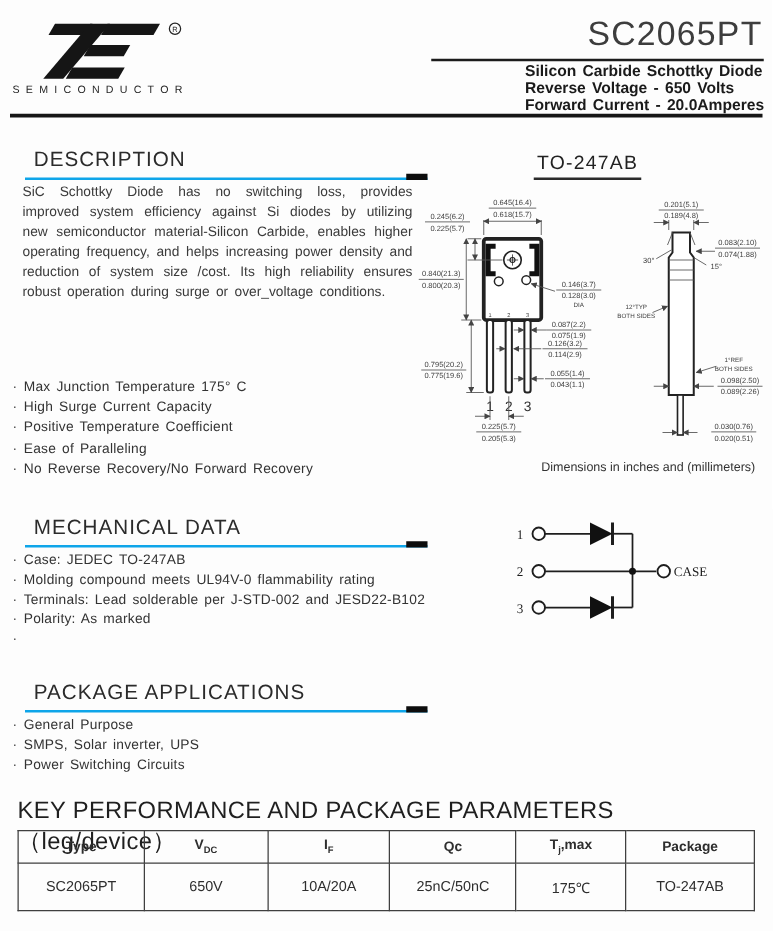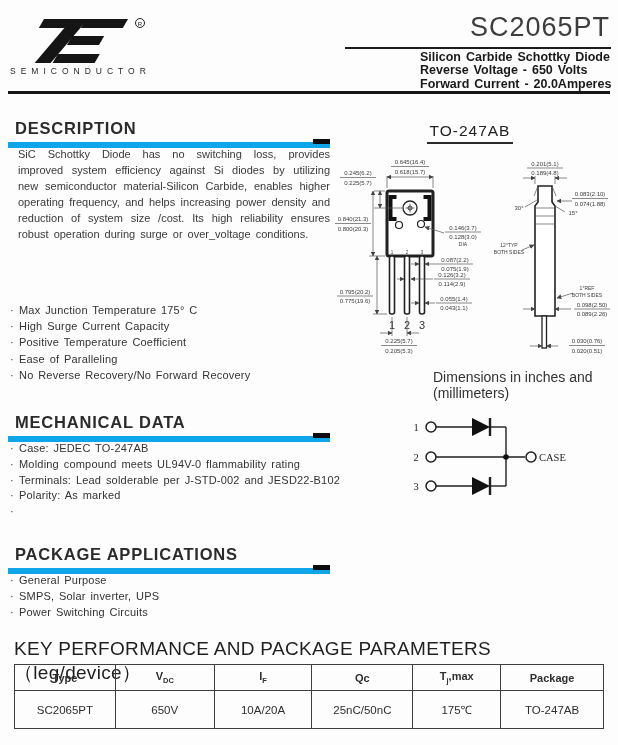--- a/index.html
+++ b/index.html
@@ -12,37 +12,37 @@
   
   .brand-word { left:10px; top:66px; font-size:8.5px; letter-spacing:5px; color:#262626; }
   .part-number { left:345px; top:12px; width:265px; text-align:right;
                  font-size:27px; letter-spacing:1px; color:#3d3d3d; }
   .rule-part { left:345px; top:47px; width:266px; height:2px; background:#1c1c1c; }
   .subtitle { left:420px; top:51px; width:195px; font-size:12.5px; line-height:13.4px;
               color:#1a1a1a; word-spacing:1.5px;font-weight:bold; }
   .rule-main { left:8px; top:91px; width:602px; height:3px; background:#161616; }
 
   
-  .sec-head { left:8px; width:322px; border-bottom:6px solid #0ea5e9;
+  .sec-head { left:20px; width:322px; border-bottom:2px solid #0ea5e9;
               font-size:16.5px; letter-spacing:0.8px; color:#2b2b2b;
-              padding:0 0 4px 7px; box-sizing:border-box;font-weight:bold; }
+              padding:0 0 4px 7px; box-sizing:border-box; }
   .cap { position:absolute; right:0; bottom:-2px; width:17px; height:5px; background:#0d0d0d; }
 
   .desc-body { left:18px; top:147px; width:312px; font-size:11px; line-height:15.9px;
                color:#3a3a3a; text-align:justify; word-spacing:2px; }
 
   .bullets { left:10px; font-size:11px; color:#333; }
   .bullets .li { display:flex; line-height:16.2px; letter-spacing:0.2px; word-spacing:1.5px; }
   .bullets .b { width:9px; flex:none; color:#444; }
 
   
   .pkg-title-wrap { left:395px; top:122px; width:150px; text-align:center; }
   .pkg-title { display:inline-block; font-size:15.5px; letter-spacing:1px; color:#222;
                border-bottom:2px solid #2b2b2b; padding:0 3px 2px 3px; }
-  .pkg-caption { left:397px; top:369px; font-size:14px; color:#333;padding-left:36px; }
+  .pkg-caption { left:397px; top:369px; font-size:10px; color:#333;padding-left:36px; }
 
   svg text { font-family:"Liberation Sans", sans-serif; }
   .dt  { font-size:6px; fill:#3c3c3c; }
   .dt2 { font-size:5px; fill:#3c3c3c; }
   .dln { stroke:#555; stroke-width:0.7; fill:none; }
   .fbar{ stroke:#3c3c3c; stroke-width:0.6; }
   .out { stroke:#222; fill:#ffffff; }
   .pin-num { font-size:11px; fill:#333; }
   .tiny-num { font-size:4.5px; fill:#444; }
   .ckt-label { font-size:10.5px; fill:#1e1e1e; font-family:"Liberation Serif", serif; }

